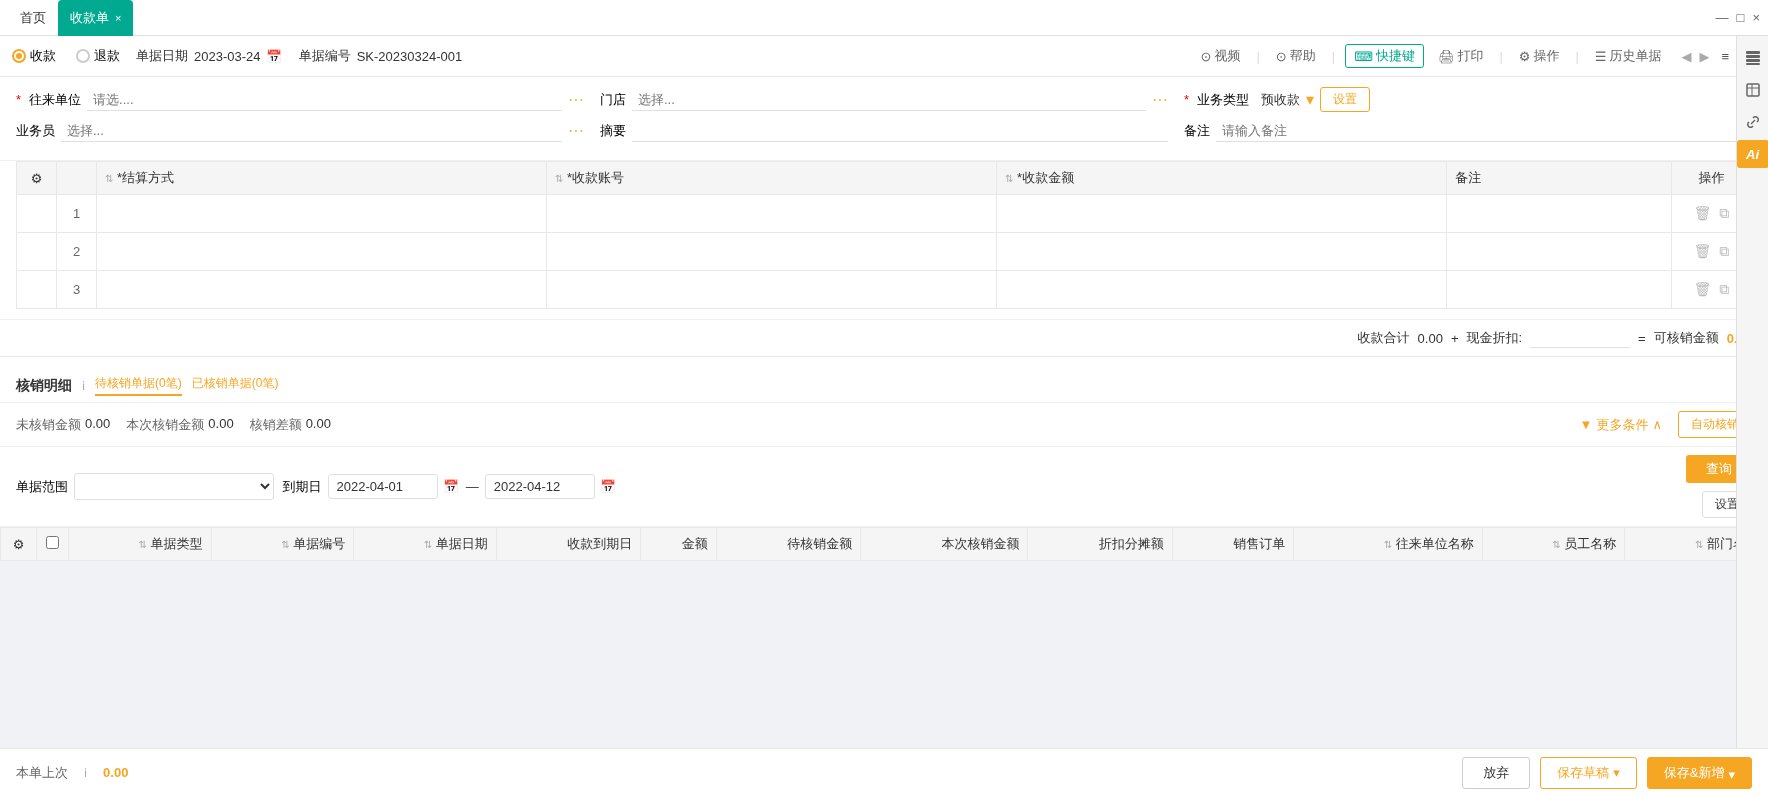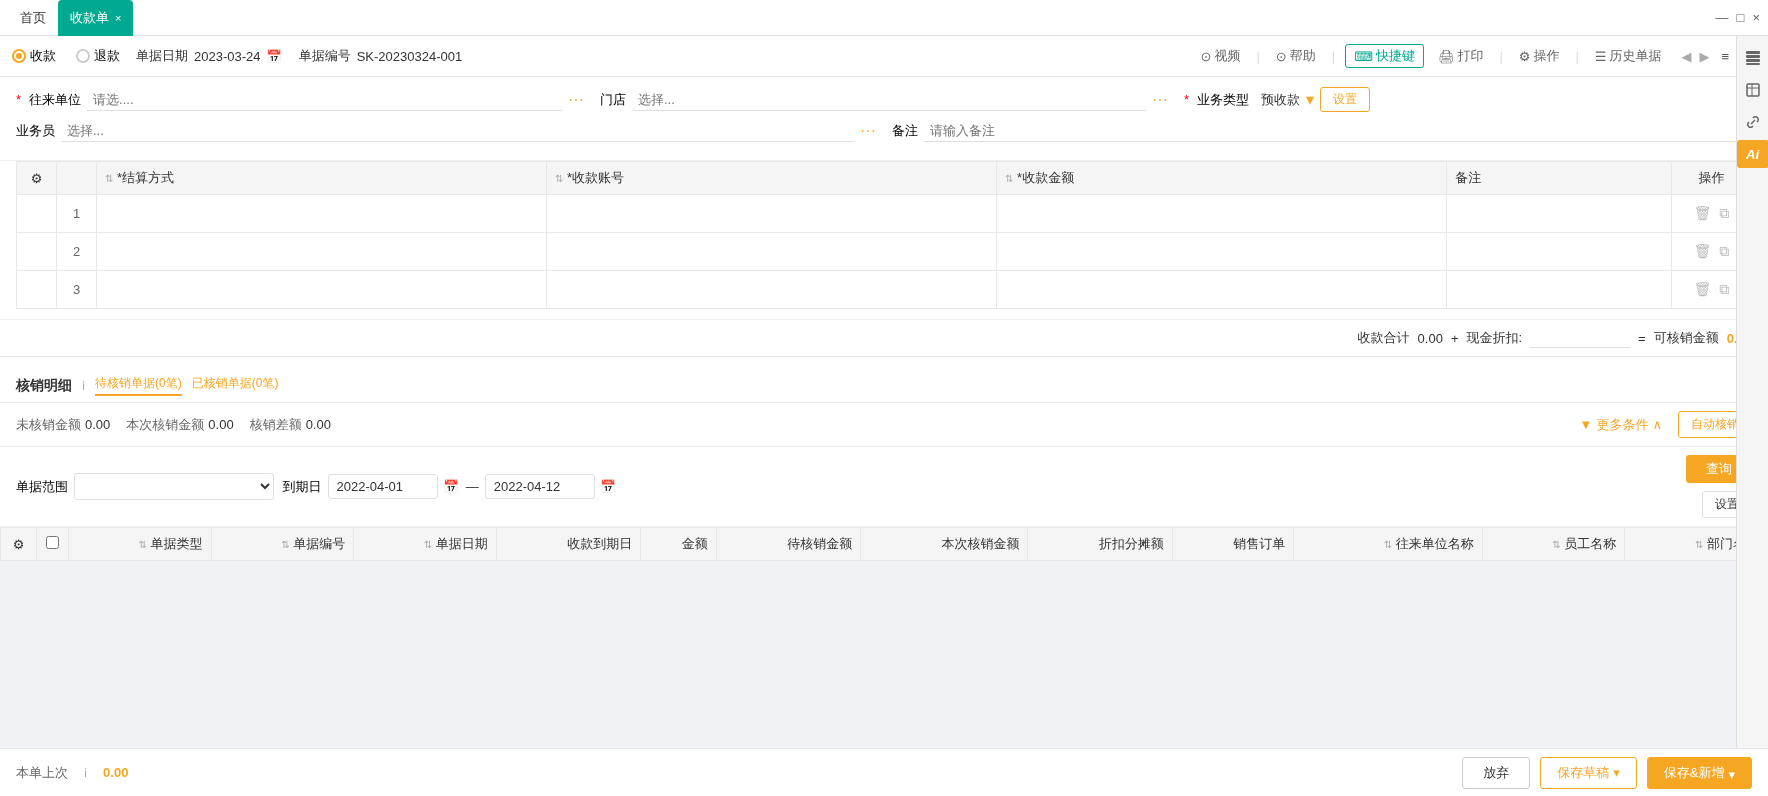--- a/index.html
+++ b/index.html
@@ -113,21 +113,21 @@
     .section-tab {
       color: #f5a623; cursor: pointer; font-size: 12px; border-bottom: 2px solid transparent; padding-bottom: 2px;
     }
     .section-tab.active { border-bottom-color: #f5a623; text-align: right; }
     .info-icon { color: #aaa; font-size: 12px; cursor: pointer; }
 
     .stats-row {
       display: flex; align-items: center; gap: 16px; padding: 8px 16px;
       background: #fff; border-bottom: 1px solid #f0f0f0;
     }
-    .stat-item { display: flex; align-items: center; gap: 4px; }
+    .stat-item { display: flex; gap: 4px; }
     .stat-label { color: #666; }
     .stat-value { color: #333; }
     .filter-btn { margin-left: auto; color: #f5a623; cursor: pointer; font-size: 12px; display: flex; align-items: center; gap: 4px; }
     .auto-btn {
       background: #fff; border: 1px solid #f5a623; color: #f5a623;
       padding: 4px 12px; border-radius: 3px; cursor: pointer; font-size: 12px;
     }
 
     
     .filter-row {
@@ -299,20 +299,24 @@
         <button class="settings-btn">设置</button>
       </div>
     </div>
     <div class="form-row">
       <div class="form-field">
         <span>业务员</span>
         <input class="form-input" type="text" placeholder="选择..." style="">
         <span class="more-btn">···</span>
       </div>
       <div class="form-field">
+        <span>摘要</span>
+        <input class="form-input" type="text" style="flex: 2 1 0%;">
+      </div>
+      <div class="form-field">
         <span>备注</span>
         <input class="form-input" type="text" placeholder="请输入备注" style="">
       </div>
     </div>
   </div>
 
   <div class="data-table-wrapper">
     <table class="data-table">
       <thead>
         <tr>

